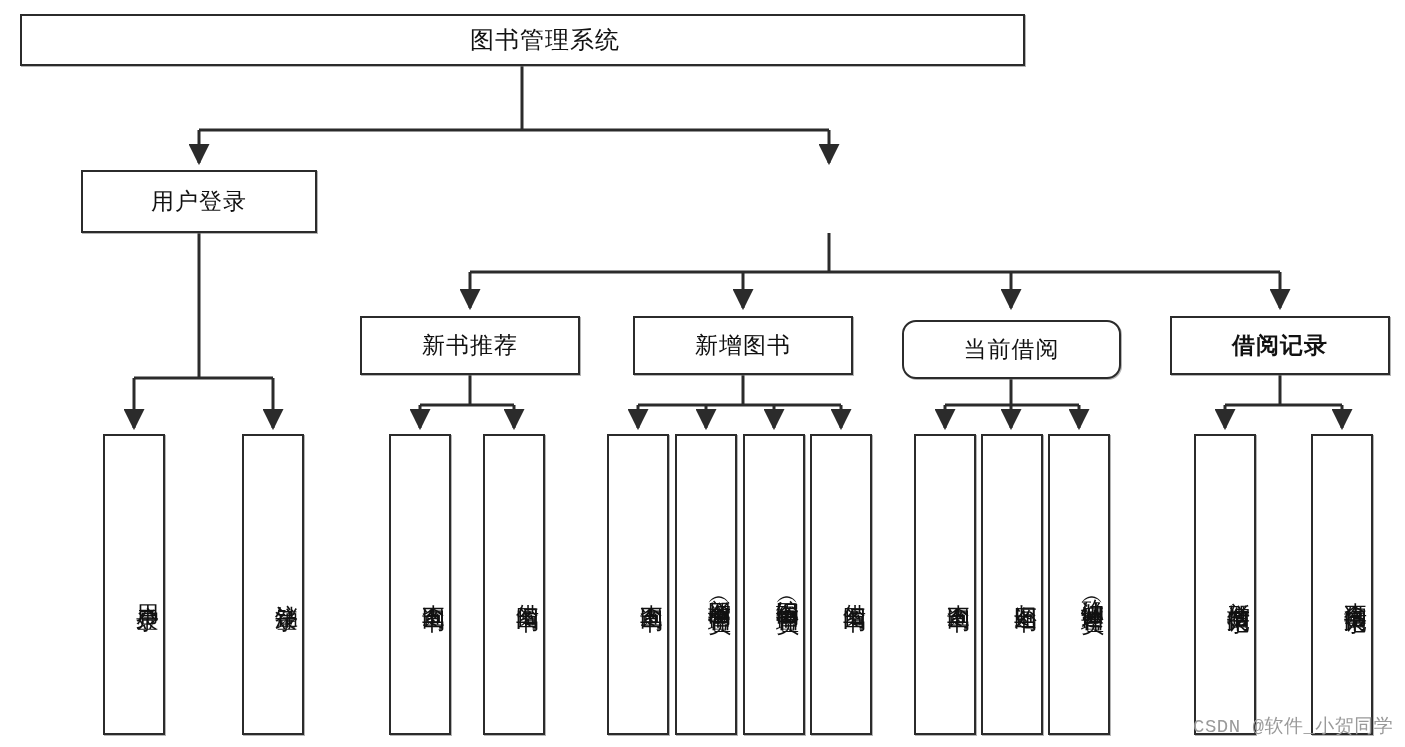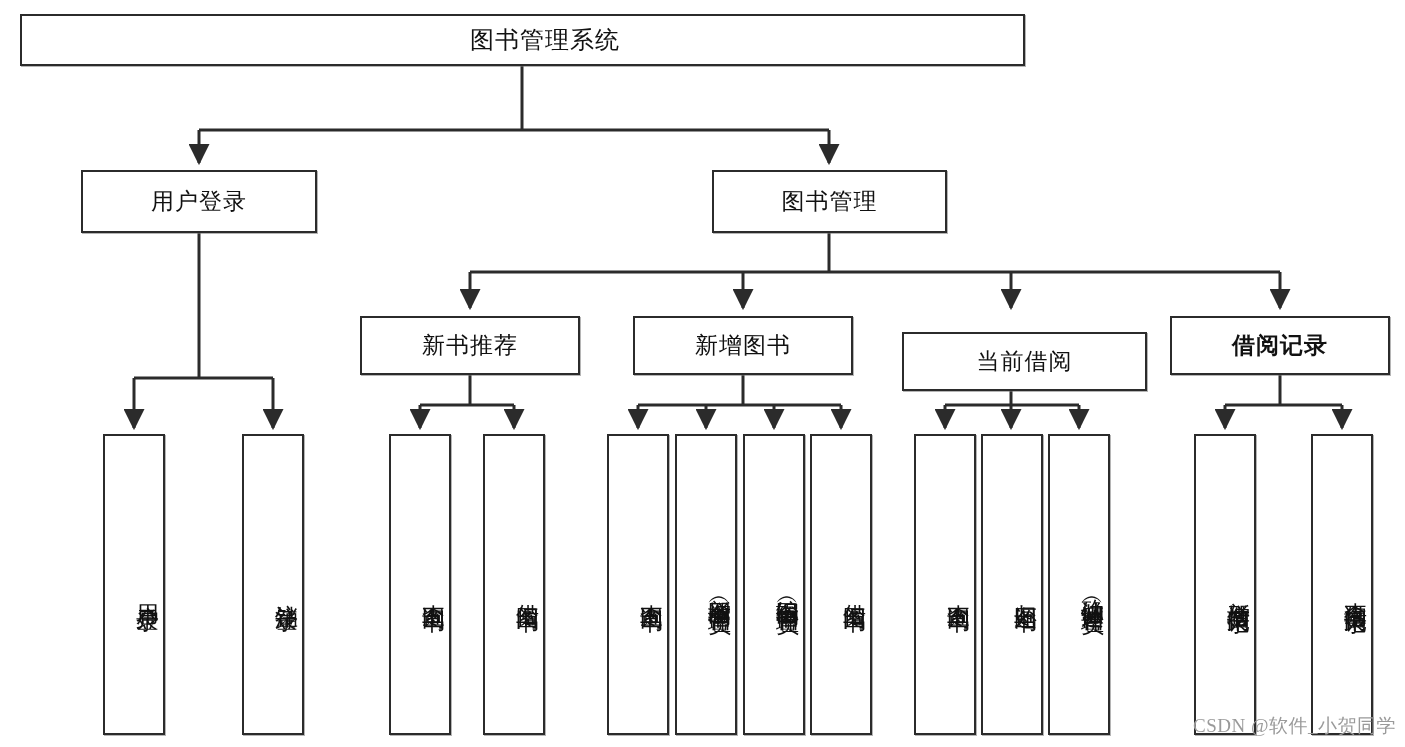--- a/index.html
+++ b/index.html
@@ -61,21 +61,21 @@
     display: block;
   }
   .watermark {
     position: absolute;
     left: 1193px;
     top: 713px;
     font-size: 19px;
     color: #9a9a9a;
     letter-spacing: 0.5px;
     white-space: nowrap;
-    font-family: Liberation Serif, serif;
+    font-family: Liberation Mono, monospace;
   }
 </style>
 </head>
 <body>
 
 <div id="canvas">
 
   <svg class="connectors" viewBox="0 0 1405 747" xmlns="http://www.w3.org/2000/svg">
     <defs>
       <marker id="arrow" viewBox="0 0 10 10" refX="9" refY="5" markerWidth="7" markerHeight="7" orient="auto-start-reverse">
@@ -126,31 +126,28 @@
     </g>
   </svg>
 
   <div class="node node-root" style="left:20px; top:14px; width:1005px; height:52px;">
     <span>图书管理系统</span>
   </div>
 
   <div class="node node-h" style="left:81px; top:170px; width:236px; height:63px;">
     <span>用户登录</span>
   </div>
-  <div class="node node-h" style="left:712px; top:170px; width:235px; height:63px;">
-    <span>图书管理</span>
-  </div>
 
   <div class="node node-h" style="left:360px; top:316px; width:220px; height:59px;">
     <span>新书推荐</span>
   </div>
   <div class="node node-h" style="left:633px; top:316px; width:220px; height:59px;">
     <span>新增图书</span>
   </div>
-  <div class="node node-h" style="left:902px; top:332px; width:245px; height:59px;">
+  <div class="node node-h" style="left:902px; top:320px; width:219px; height:59px;border-radius:14px;">
     <span>当前借阅</span>
   </div>
   <div class="node node-h" style="left:1170px; top:316px; width:220px; height:59px;font-weight:bold;">
     <span>借阅记录</span>
   </div>
 
   <div class="node node-v" style="left:103px; top:434px; width:62px; height:301px;">
     <span>用户登录</span>
   </div>
   <div class="node node-v" style="left:242px; top:434px; width:62px; height:301px;">

